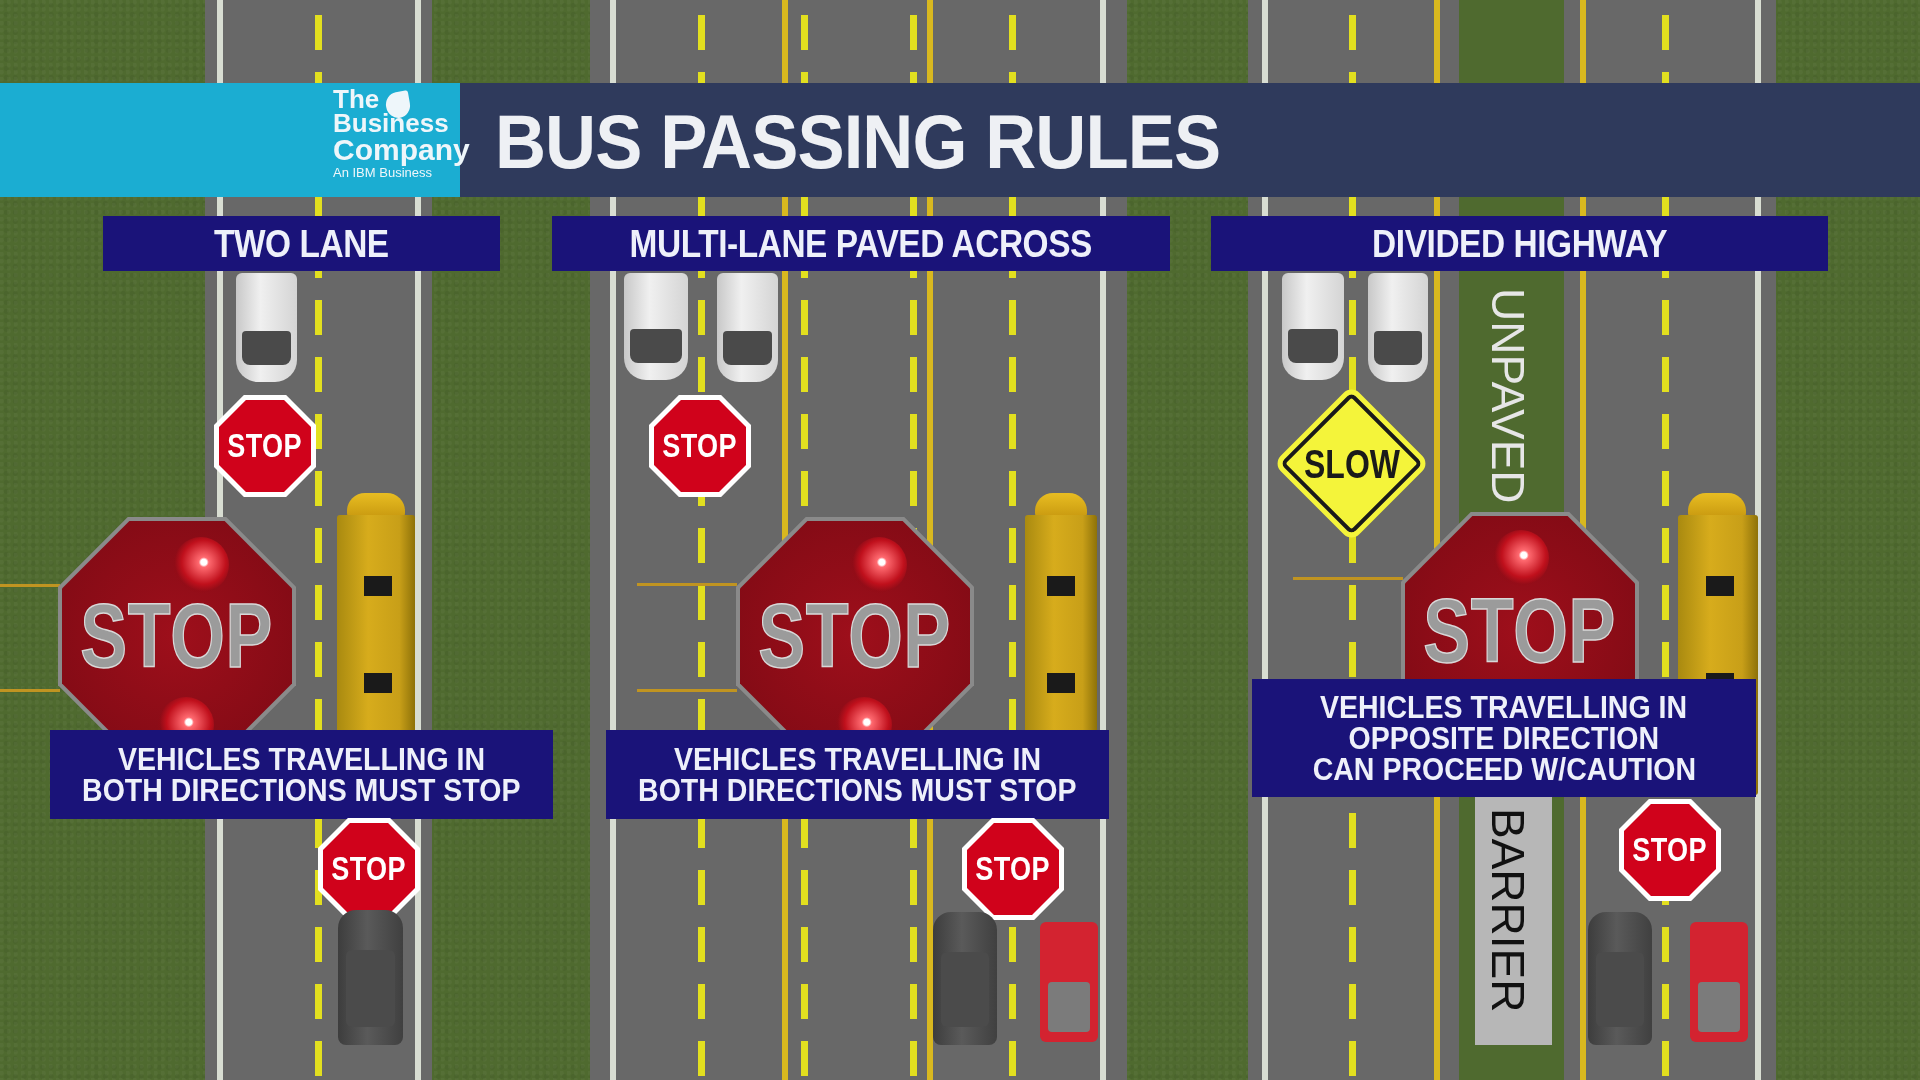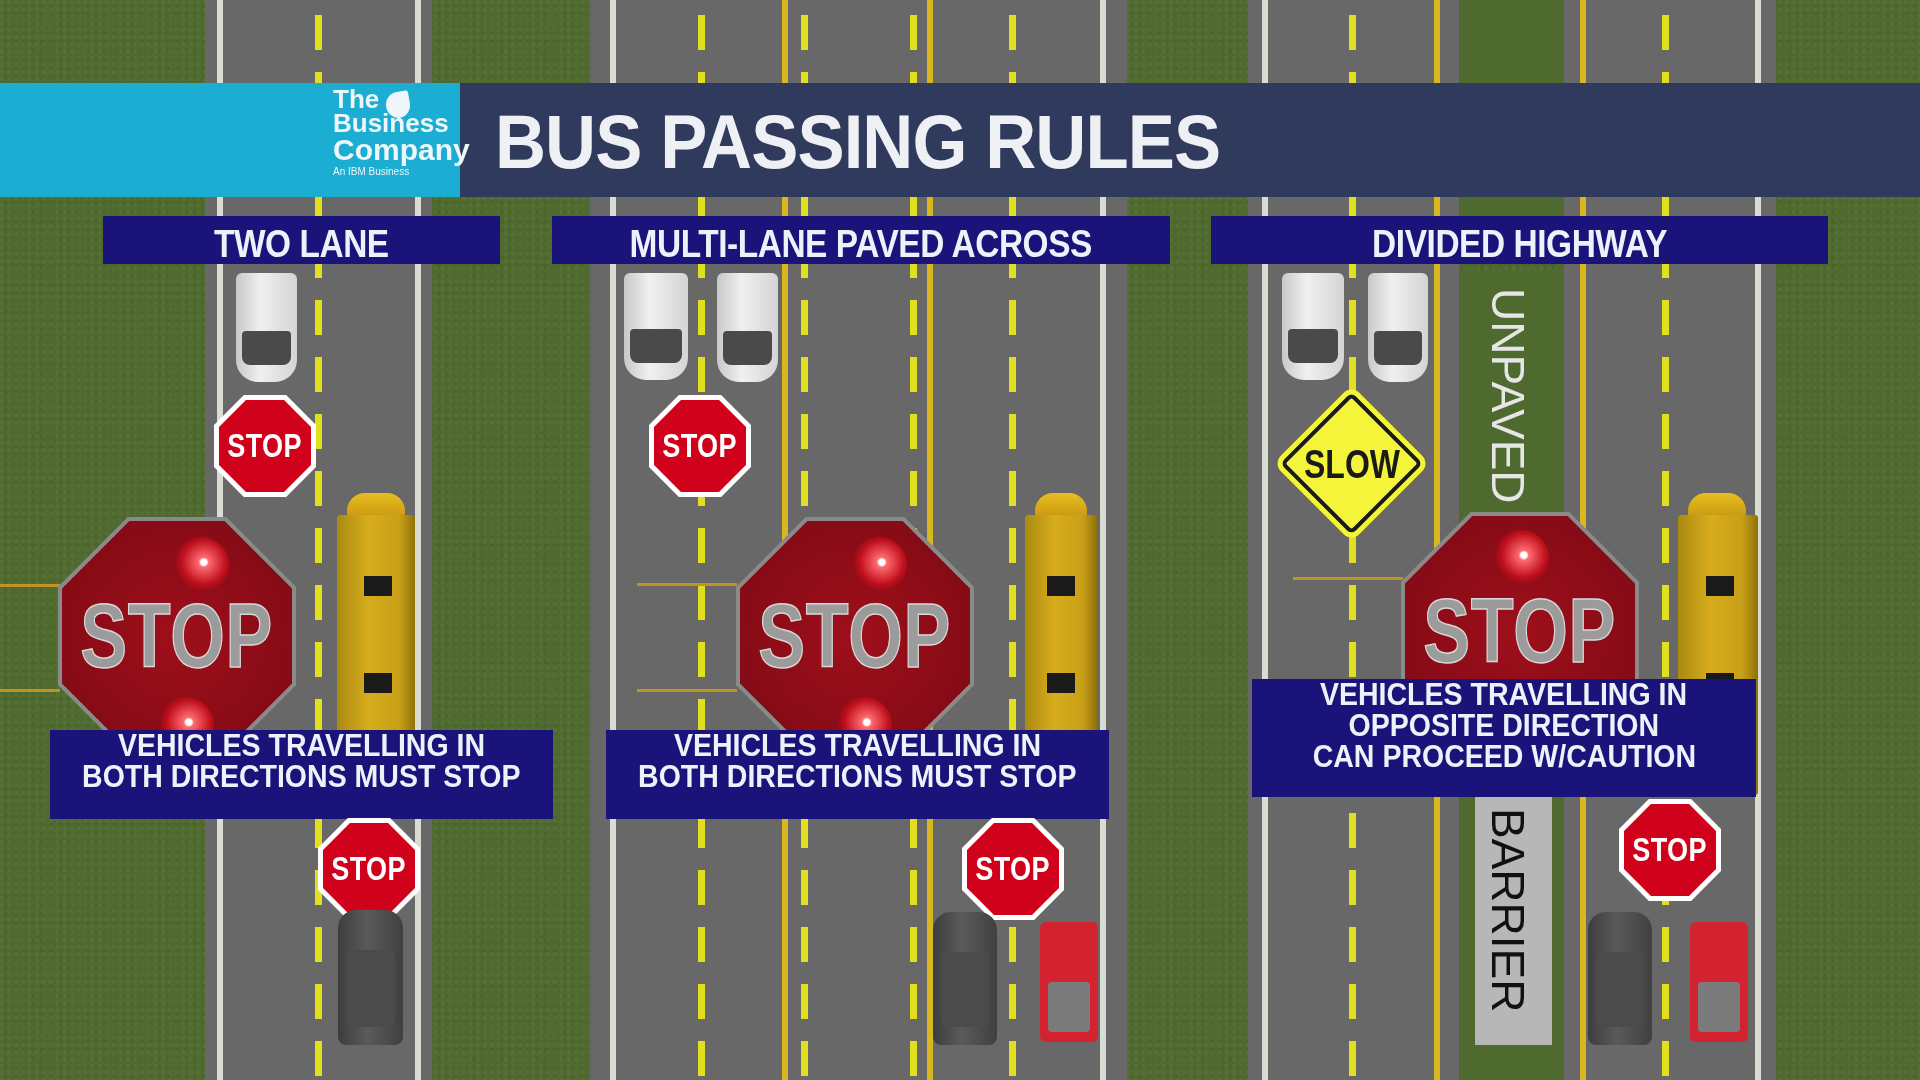--- a/index.html
+++ b/index.html
@@ -26,44 +26,44 @@
     background-size: 7px 57px;
   }
 
   
   .header-bar { position: absolute; left: 0; top: 83px; width: 1920px; height: 114px; background: #2f3a5c; }
   .logo-block { position: absolute; left: 0; top: 83px; width: 460px; height: 114px; background: #1badd2; }
   .logo { position: absolute; left: 333px; top: 88px; color: #eef6fa; font-weight: bold; line-height: 0.92; }
   .logo .l1 { font-size: 26px; display: block; }
   .logo .l2 { font-size: 26px; display: block; }
   .logo .l3 { font-size: 30px; display: block; }
-  .logo .l4 { font-size: 10px; font-weight: normal; display: block; margin-top: 4px; }
+  .logo .l4 { font-size: 13px; font-weight: normal; display: block; margin-top: 4px; }
   .droplet {
     position: absolute; left: 386px; top: 92px; width: 24px; height: 26px;
     background: #eef6fa; border-radius: 50% 10% 50% 50%; transform: rotate(-10deg);
   }
   .title {
     position: absolute; left: 495px; top: 98px; font-size: 76px; font-weight: bold;
     color: #eef0f4; letter-spacing: -1px; transform: scaleX(0.93); transform-origin: left center;
     white-space: nowrap;
   }
 
   
   .section-label {
-    position: absolute; top: 216px; height: 48px; background: #1a1379;
+    position: absolute; top: 216px; height: 55px; background: #1a1379;
     color: #eef0fa; font-weight: bold; font-size: 38px; text-align: center;
     line-height: 57px; white-space: nowrap; letter-spacing: -0.5px;
   }
   .section-label span { display: inline-block; transform: scaleX(0.88); }
 
   
   .caption {
     position: absolute; background: #1a1379; color: #eef0fa; font-weight: bold;
     font-size: 31px; text-align: center; line-height: 31px; white-space: nowrap;
-    display: flex; flex-direction: column; align-items: center;
+    display: flex; flex-direction: column; justify-content: center; align-items: center;
   }
   .caption span { display: block; transform: scaleX(0.92); }
 
   
   .octagon { clip-path: polygon(29.3% 0, 70.7% 0, 100% 29.3%, 100% 70.7%, 70.7% 100%, 29.3% 100%, 0 70.7%, 0 29.3%); }
   .small-stop { position: absolute; width: 102px; height: 102px; background: #fff; }
   .small-stop .inner {
     position: absolute; left: 5px; top: 5px; width: 92px; height: 92px; background: #d0021b;
     display: flex; align-items: center; justify-content: center;
     color: #fff; font-weight: bold; font-size: 33px;

